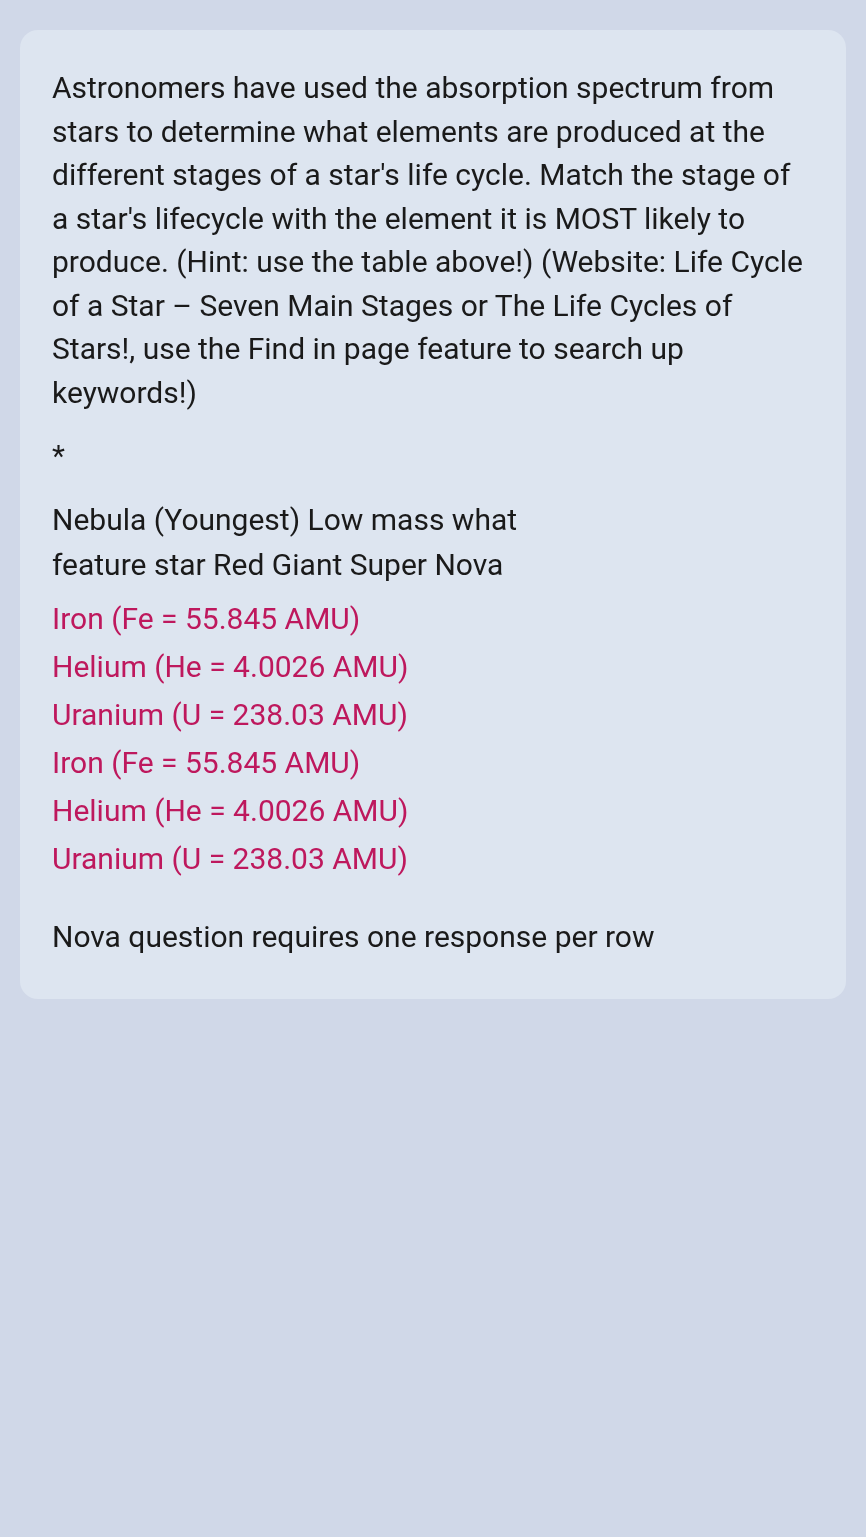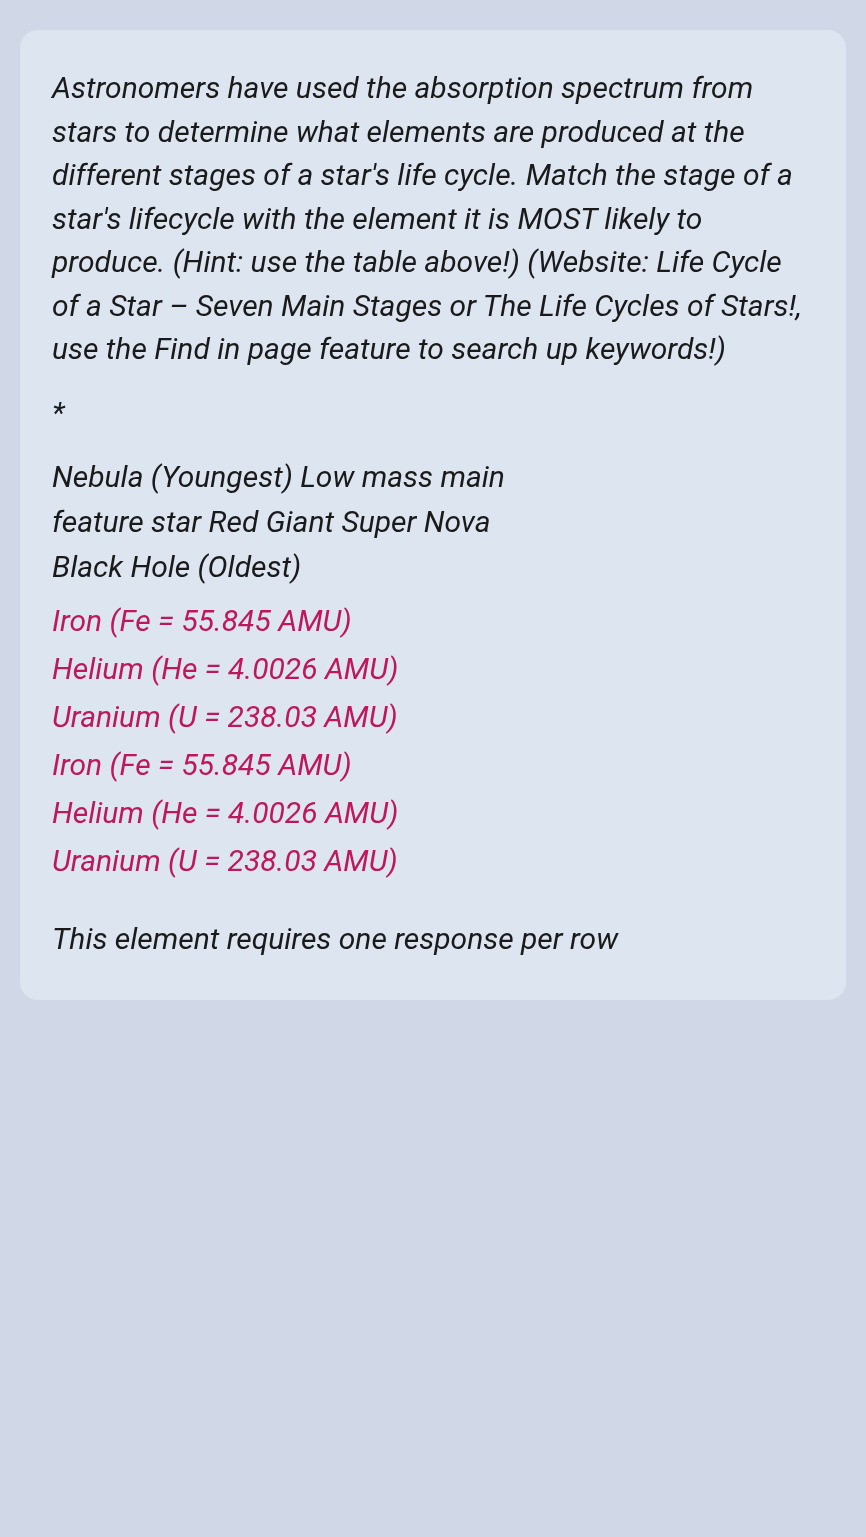--- a/index.html
+++ b/index.html
@@ -1,19 +1,18 @@
 <!DOCTYPE html>
 <html><head>
   <meta charset="utf-8">
   <style>
     * {
       margin: 0;
       padding: 0;
       box-sizing: border-box;
-      font-style: italic;
     }
 
     body {
       background-color: #d0d8e8;
       font-family: -apple-system, BlinkMacSystemFont, 'Segoe UI', Roboto, Helvetica, Arial, sans-serif;
       min-height: 1537px;
       display: flex;
       justify-content: center;
       align-items: flex-start;
       padding: 0;
@@ -75,28 +74,27 @@
 </head>
 <body>
 
 <div class="card">
   <p class="description-text">Astronomers have used the absorption spectrum from stars to determine what elements are produced at the different stages of a star's life cycle. Match the stage of a star's lifecycle with the element it is MOST likely to produce. (Hint: use the table above!) (Website: Life Cycle of a Star – Seven Main Stages or The Life Cycles of Stars!, use the Find in page feature to search up keywords!)</p>
 
   <span class="asterisk">*</span>
 
 
   <div class="image-labels">
-    <span>Nebula (Youngest)    Low mass main</span><br>
+    <span>Nebula (Youngest)    Low mass what</span><br>
     <span>feature star    Red Giant    Super Nova</span><br>
-    <span>Black Hole (Oldest)</span>
   </div>
 
   <div class="element-list">
     <p class="element-item">Iron (Fe = 55.845 AMU)</p>
     <p class="element-item">Helium (He = 4.0026 AMU)</p>
     <p class="element-item">Uranium (U = 238.03 AMU)</p>
     <p class="element-item">Iron (Fe = 55.845 AMU)</p>
     <p class="element-item">Helium (He = 4.0026 AMU)</p>
     <p class="element-item">Uranium (U = 238.03 AMU)</p>
   </div>
 
-  <p class="footer-text">This element requires one response per row</p>
+  <p class="footer-text">Nova question requires one response per row</p>
 </div>
 
 </body></html>

